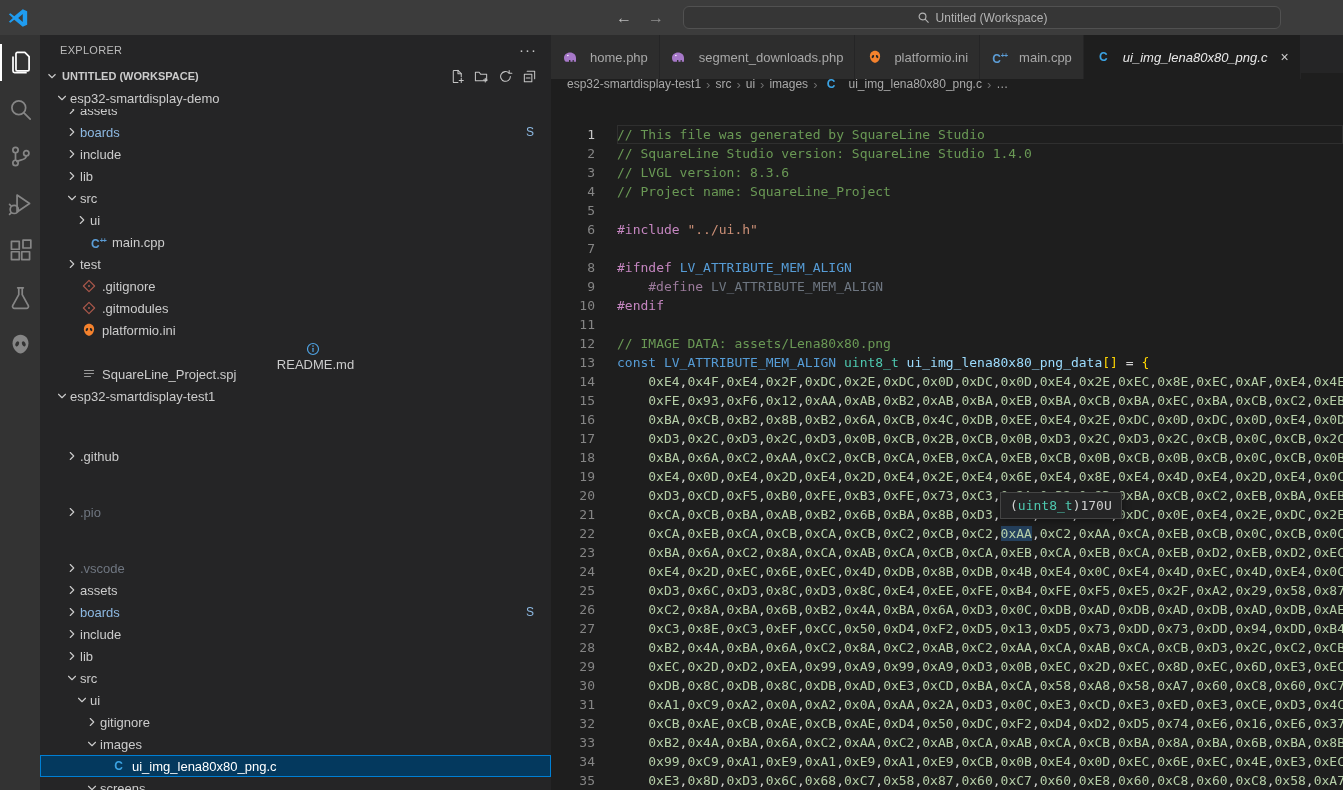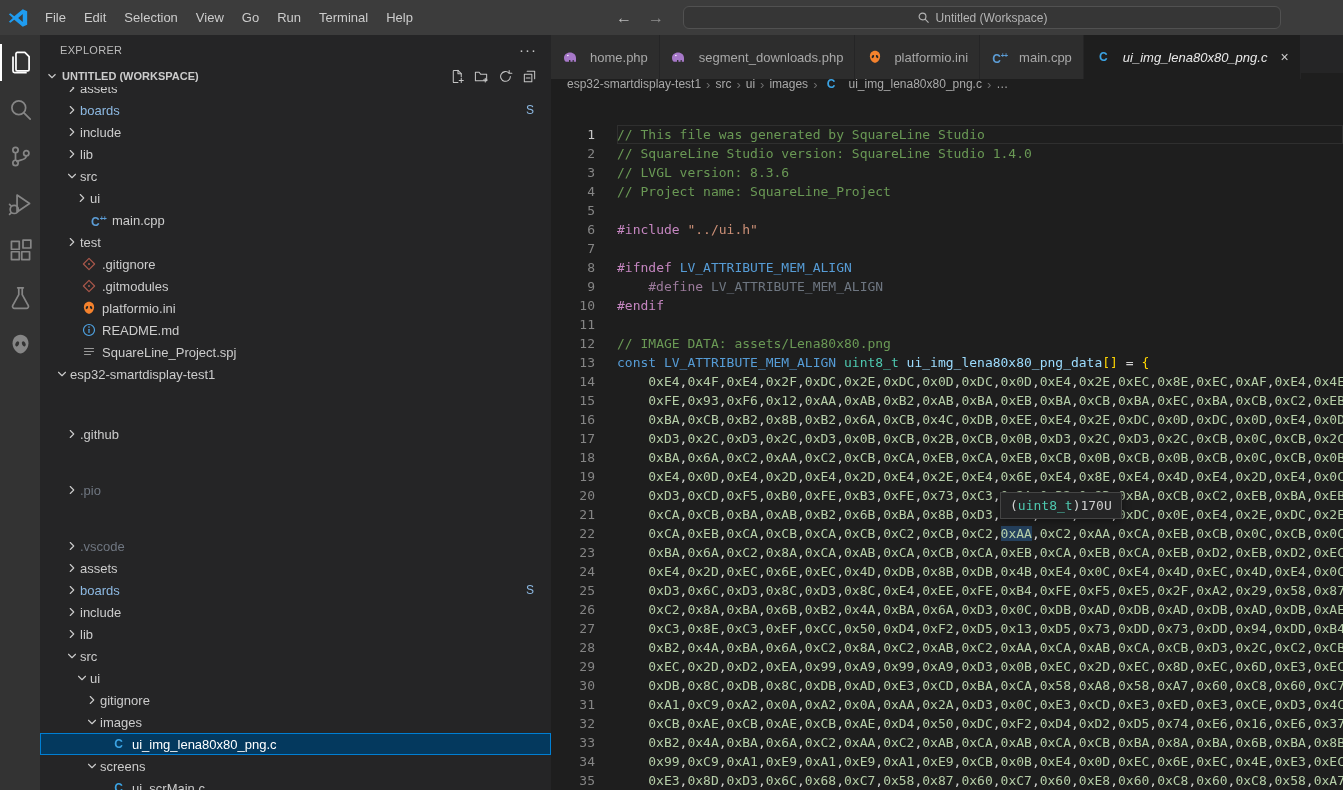--- a/index.html
+++ b/index.html
@@ -82,30 +82,20 @@
 </style>
 </head>
 <body>
 
 <div class="titlebar">
   <div class="logo">
     <svg width="22" height="22" viewBox="0 0 24 24">
         <path fill="#1f9cf0" d="M17.2 2.4L22 4.7v14.6l-4.8 2.3-9.3-7.8-4.2 3.4-1.7-1 4.4-4.2-4.4-4.2 1.7-1 4.2 3.4zM17.2 7.6l-5 4.4 5 4.4z"></path>
       </svg>
   </div>
-  <div class="menus" id="menus">
-      <span class="menu">File</span>
-      <span class="menu">Edit</span>
-      <span class="menu">Selection</span>
-      <span class="menu">View</span>
-      <span class="menu">Go</span>
-      <span class="menu">Run</span>
-      <span class="menu">Terminal</span>
-      <span class="menu">Help</span>
-    </div>
   <div class="nav-arrows">
     <span class="nav-back">←</span>
     <span class="nav-fwd">→</span>
   </div>
   <div class="cmdcenter">
     <span>
       <svg width="13" height="13" viewBox="0 0 16 16" fill="none" stroke="#b4b4b4" stroke-width="1.4">
           <circle cx="6.8" cy="6.8" r="4.2"></circle>
           <path d="M10 10l4.2 4.2"></path>
         </svg>
@@ -203,20 +193,30 @@
           <span>
             <svg width="15" height="15" viewBox="0 0 16 16" fill="none" stroke="#c5c5c5" stroke-width="1.1" stroke-linecap="round" stroke-linejoin="round">
               <rect x="2.5" y="5.5" width="8" height="8"></rect>
               <path d="M5.5 2.5h8v8"></path>
               <path d="M4.5 9.5h4"></path>
             </svg>
           </span>
         </span>
     </div>
     <div class="tree" id="tree">
+        <div class="row">
+          <div class="rowin" style="padding-left: 14px;">
+            <span class="chev open">
+              <svg width="14" height="14" viewBox="0 0 16 16" fill="none" stroke="currentColor" stroke-width="1.3" stroke-linecap="round" stroke-linejoin="round">
+                <path d="M6 4l4 4-4 4"></path>
+              </svg>
+            </span>
+            <span class="rlabel">esp32-smartdisplay-demo</span>
+          </div>
+        </div>
         <div class="row partial">
           <div class="rowin" style="padding-left: 24px;">
             <span class="chev">
               <svg width="14" height="14" viewBox="0 0 16 16" fill="none" stroke="currentColor" stroke-width="1.3" stroke-linecap="round" stroke-linejoin="round">
                 <path d="M6 4l4 4-4 4"></path>
               </svg>
             </span>
             <span class="rlabel">assets</span>
           </div>
         </div>
@@ -317,21 +317,21 @@
               <svg width="16" height="16" viewBox="0 0 16 16">
                 <path d="M8 1.8C5 1.8 2.9 4.2 2.9 7.2c0 3.6 3.1 6.6 5.1 6.6s5.1-3 5.1-6.6C13.1 4.2 11 1.8 8 1.8z" fill="#f5822d"></path>
                 <ellipse cx="5.9" cy="7.6" rx="1.1" ry="1.7" fill="#252526" transform="rotate(28 5.9 7.6)"></ellipse>
                 <ellipse cx="10.1" cy="7.6" rx="1.1" ry="1.7" fill="#252526" transform="rotate(-28 10.1 7.6)"></ellipse>
               </svg>
             </span>
             <span class="rlabel">platformio.ini</span>
           </div>
         </div>
         <div class="row">
-          <div class="rowin" style="padding-left: 40px;">
+          <div class="rowin" style="padding-left: 40px; flex-direction: column;">
             <span class="fico">
               <svg width="16" height="16" viewBox="0 0 16 16">
                 <circle cx="8" cy="8" r="5.5" fill="none" stroke="#4fa3e3" stroke-width="1.2" stroke-linecap="round" stroke-linejoin="round"></circle>
                 <path d="M8 7.3v3.2" fill="none" stroke="#4fa3e3" stroke-width="1.2" stroke-linecap="round" stroke-linejoin="round"></path>
                 <circle cx="8" cy="5.1" r=".8" fill="#4fa3e3"></circle>
               </svg>
             </span>
             <span class="rlabel">README.md</span>
           </div>
         </div>

